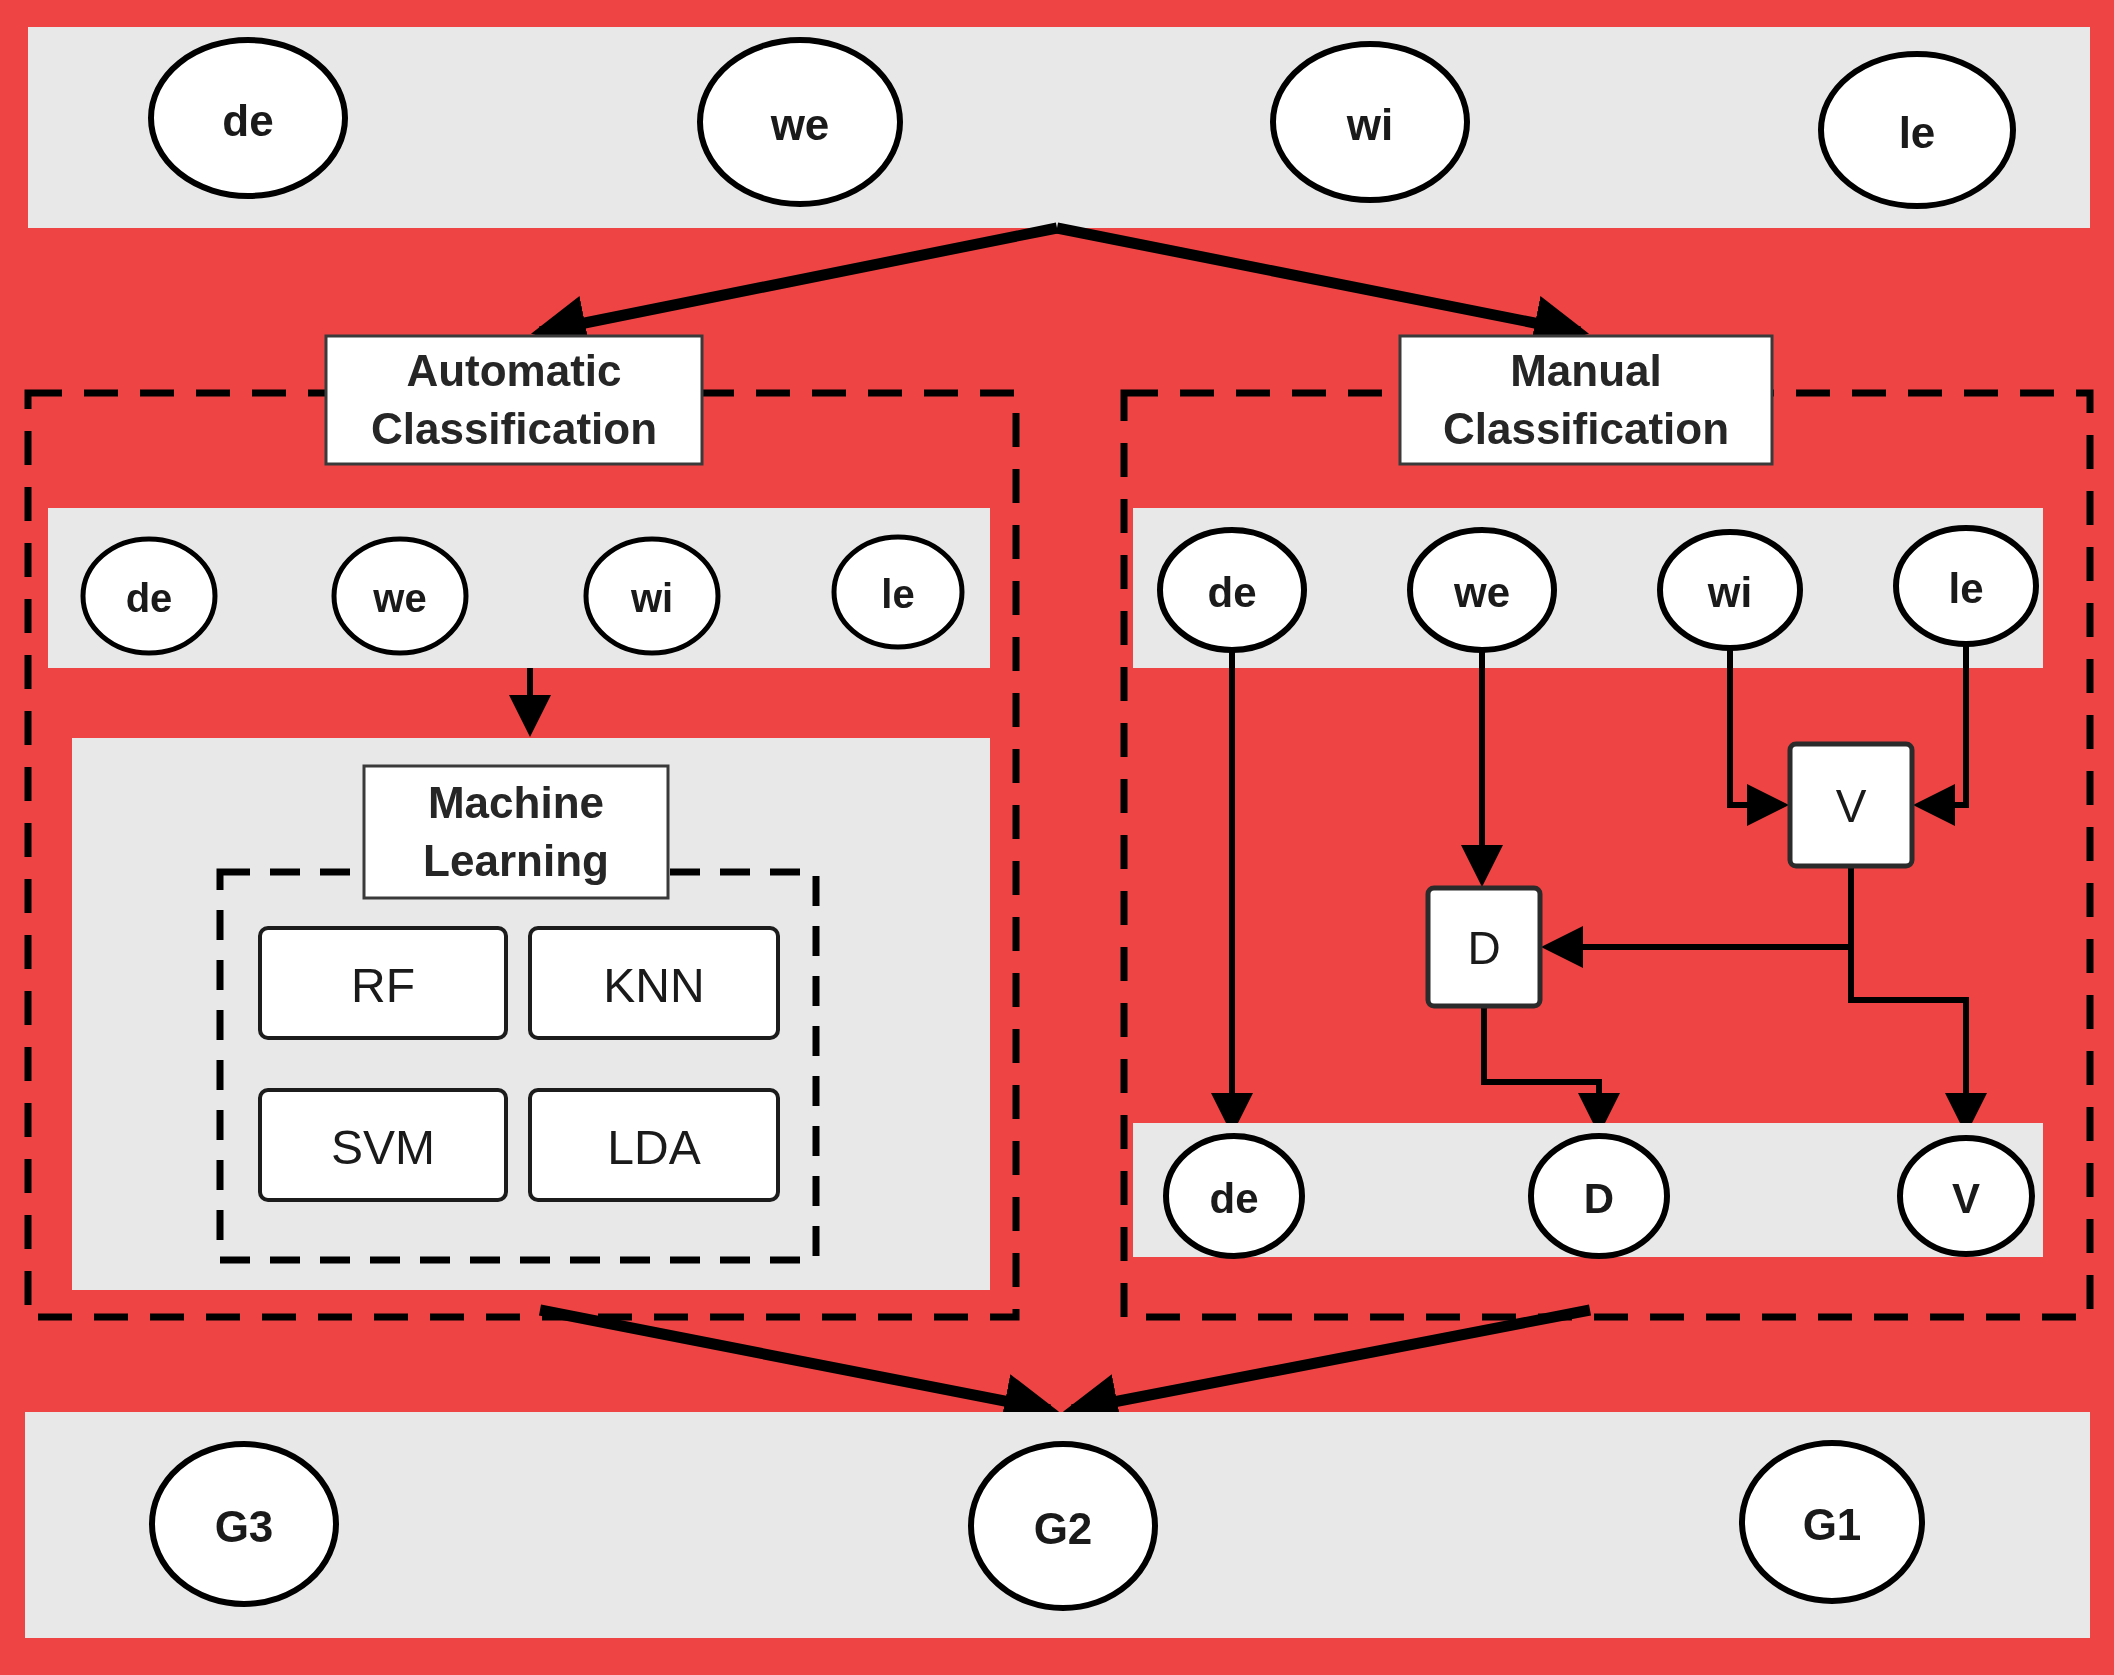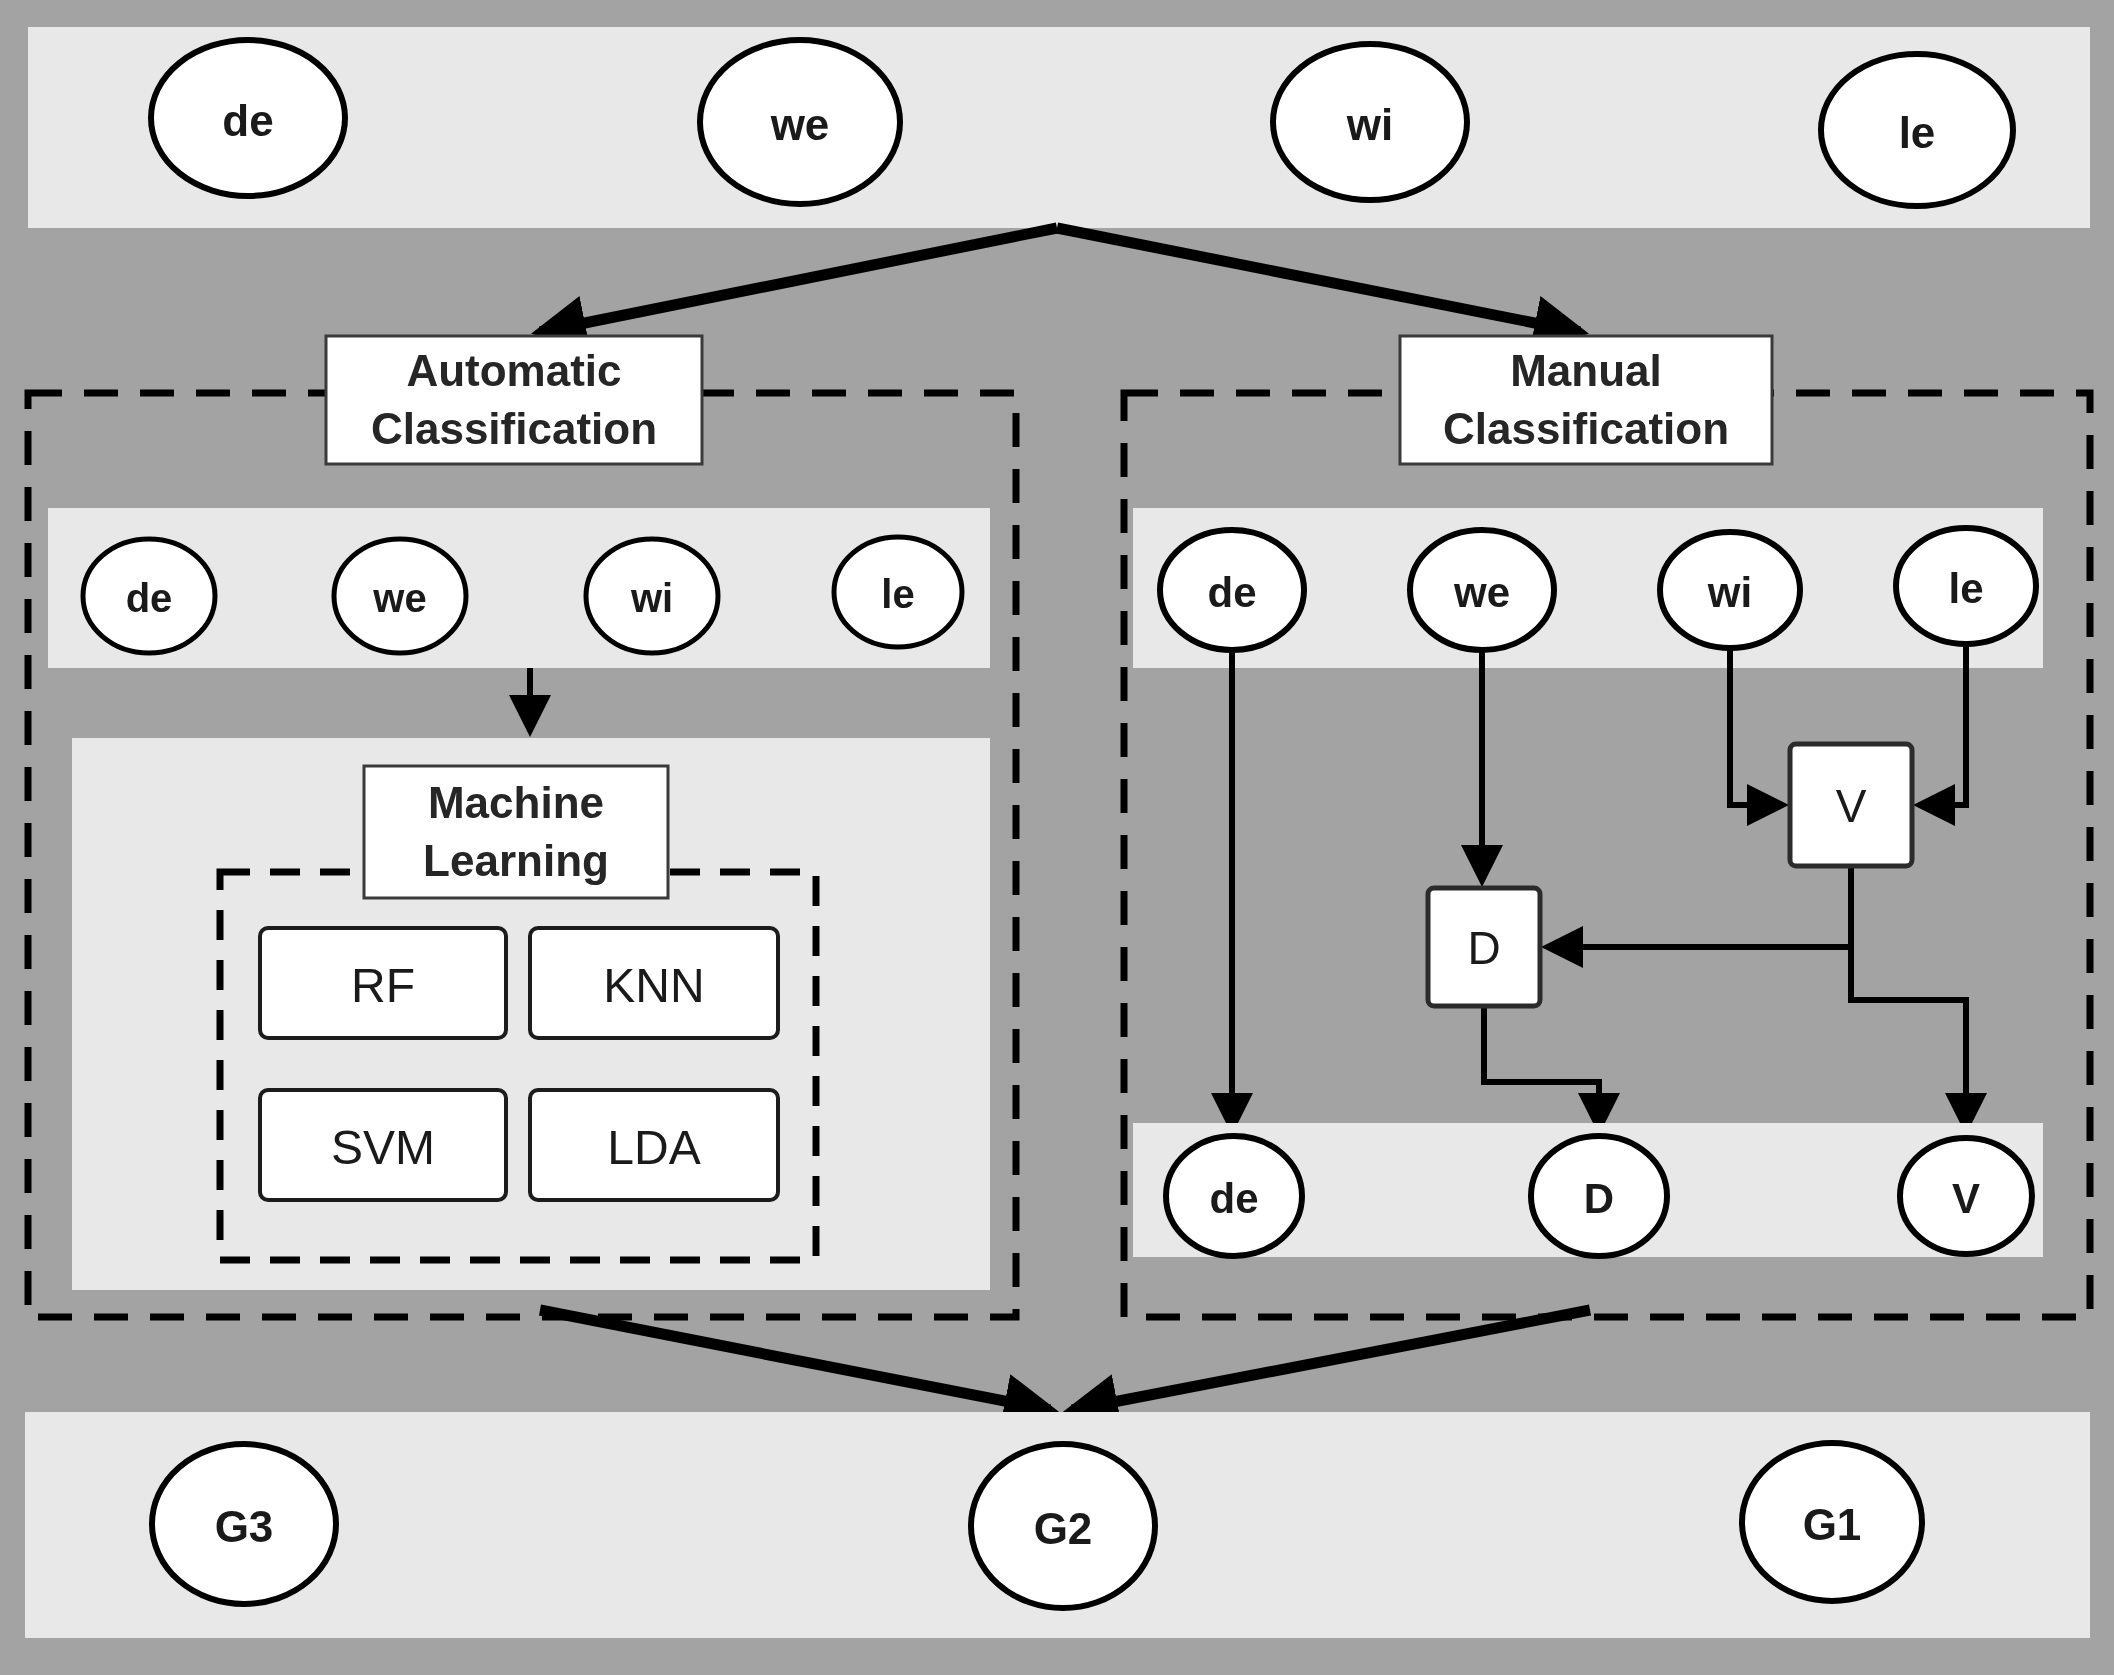--- a/index.html
+++ b/index.html
@@ -8,21 +8,21 @@
     padding: 0;
     background: #ffffff;
   }
   body {
     font-family: "Liberation Sans", sans-serif;
   }
   #stage {
     position: relative;
     width: 2114px;
     height: 1675px;
-    background: #a3a3a3;
+    background: #ef4444;
     overflow: hidden;
   }
   svg#diagram {
     position: absolute;
     top: 0;
     left: 0;
     width: 2114px;
     height: 1675px;
     display: block;
   }

